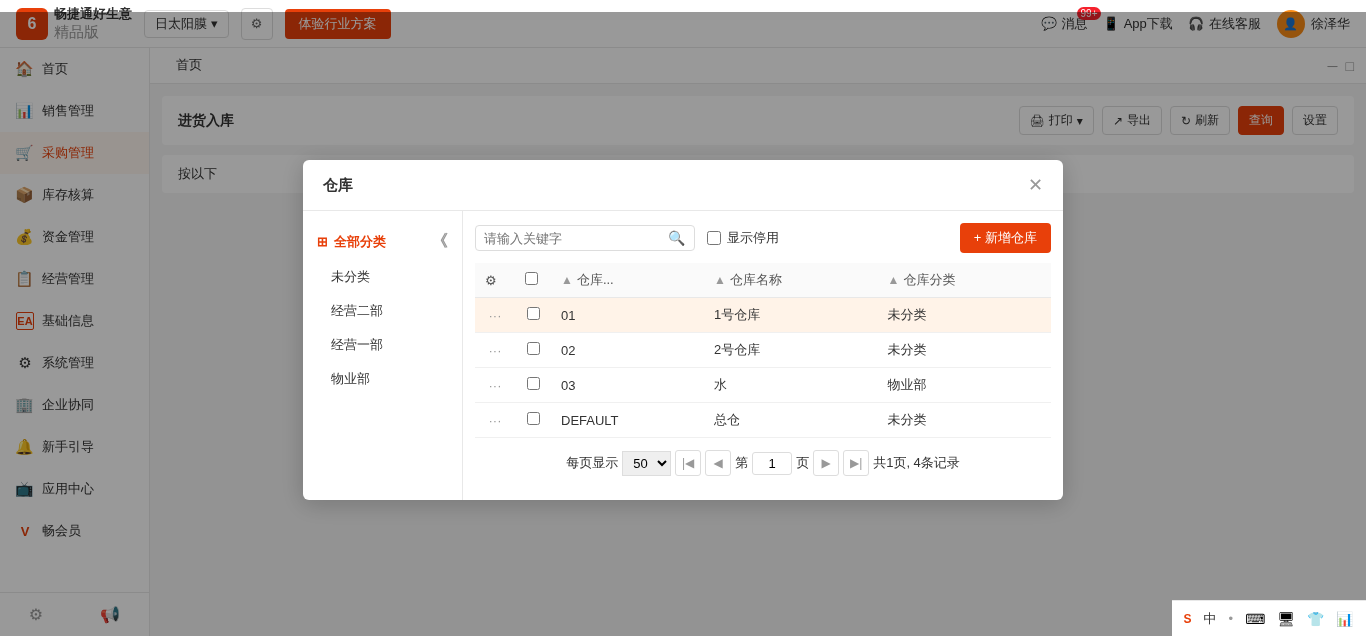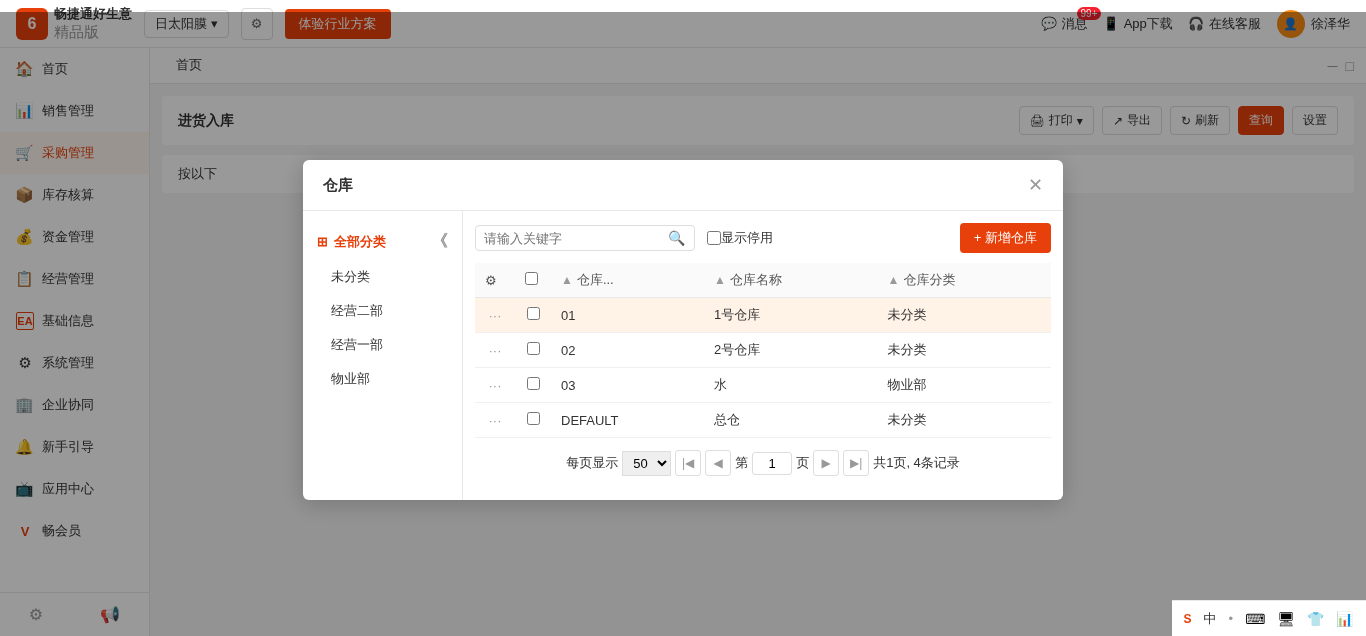--- a/index.html
+++ b/index.html
@@ -76,21 +76,21 @@
     .category-header { display: flex; align-items: center; gap: 6px; padding: 8px 14px; font-size: 13px; font-weight: bold; color: #e8400a; cursor: pointer; }
     .category-item { padding: 8px 14px 8px 28px; font-size: 13px; color: #333; cursor: pointer; }
     .collapse-btn { color: #999; font-size: 16px; cursor: pointer; margin-left: auto; }
 
     
     .table-panel { flex: 1; display: flex; flex-direction: column; padding: 12px; overflow: hidden; }
     .table-toolbar { display: flex; align-items: center; justify-content: space-between; margin-bottom: 10px; }
     .search-box { display: flex; align-items: center; border: 1px solid #ddd; border-radius: 4px; padding: 4px 8px; gap: 6px; width: 220px; }
     .search-box input { border: none; outline: none; font-size: 13px; width: 100%; }
     .search-icon { color: #999; font-size: 14px; cursor: pointer; }
-    .show-disabled { display: flex; align-items: center; font-size: 13px; color: #333; }
+    .show-disabled { display: flex; align-items: center; gap: 6px; font-size: 13px; color: #333; }
     .checkbox { width: 14px; height: 14px; border: 1px solid #ddd; border-radius: 2px; }
     .add-btn { background: #e8400a; color: #fff; border: none; border-radius: 4px; padding: 6px 14px; cursor: pointer; font-size: 13px; display: flex; align-items: center; gap: 4px; }
 
     
     .data-table { width: 100%; border-collapse: collapse; font-size: 13px; }
     .data-table th { background: #fafafa; border-bottom: 1px solid #e8e8e8; padding: 8px 10px; text-align: left; color: #555; font-weight: normal; }
     .data-table td { border-bottom: 1px solid #f0f0f0; padding: 8px 10px; color: #333; }
     .data-table tr.highlighted { background: #fff3e8; }
     .th-icon { color: #999; font-size: 12px; margin-right: 4px; }
     .col-check { width: 36px; text-align: center; }

